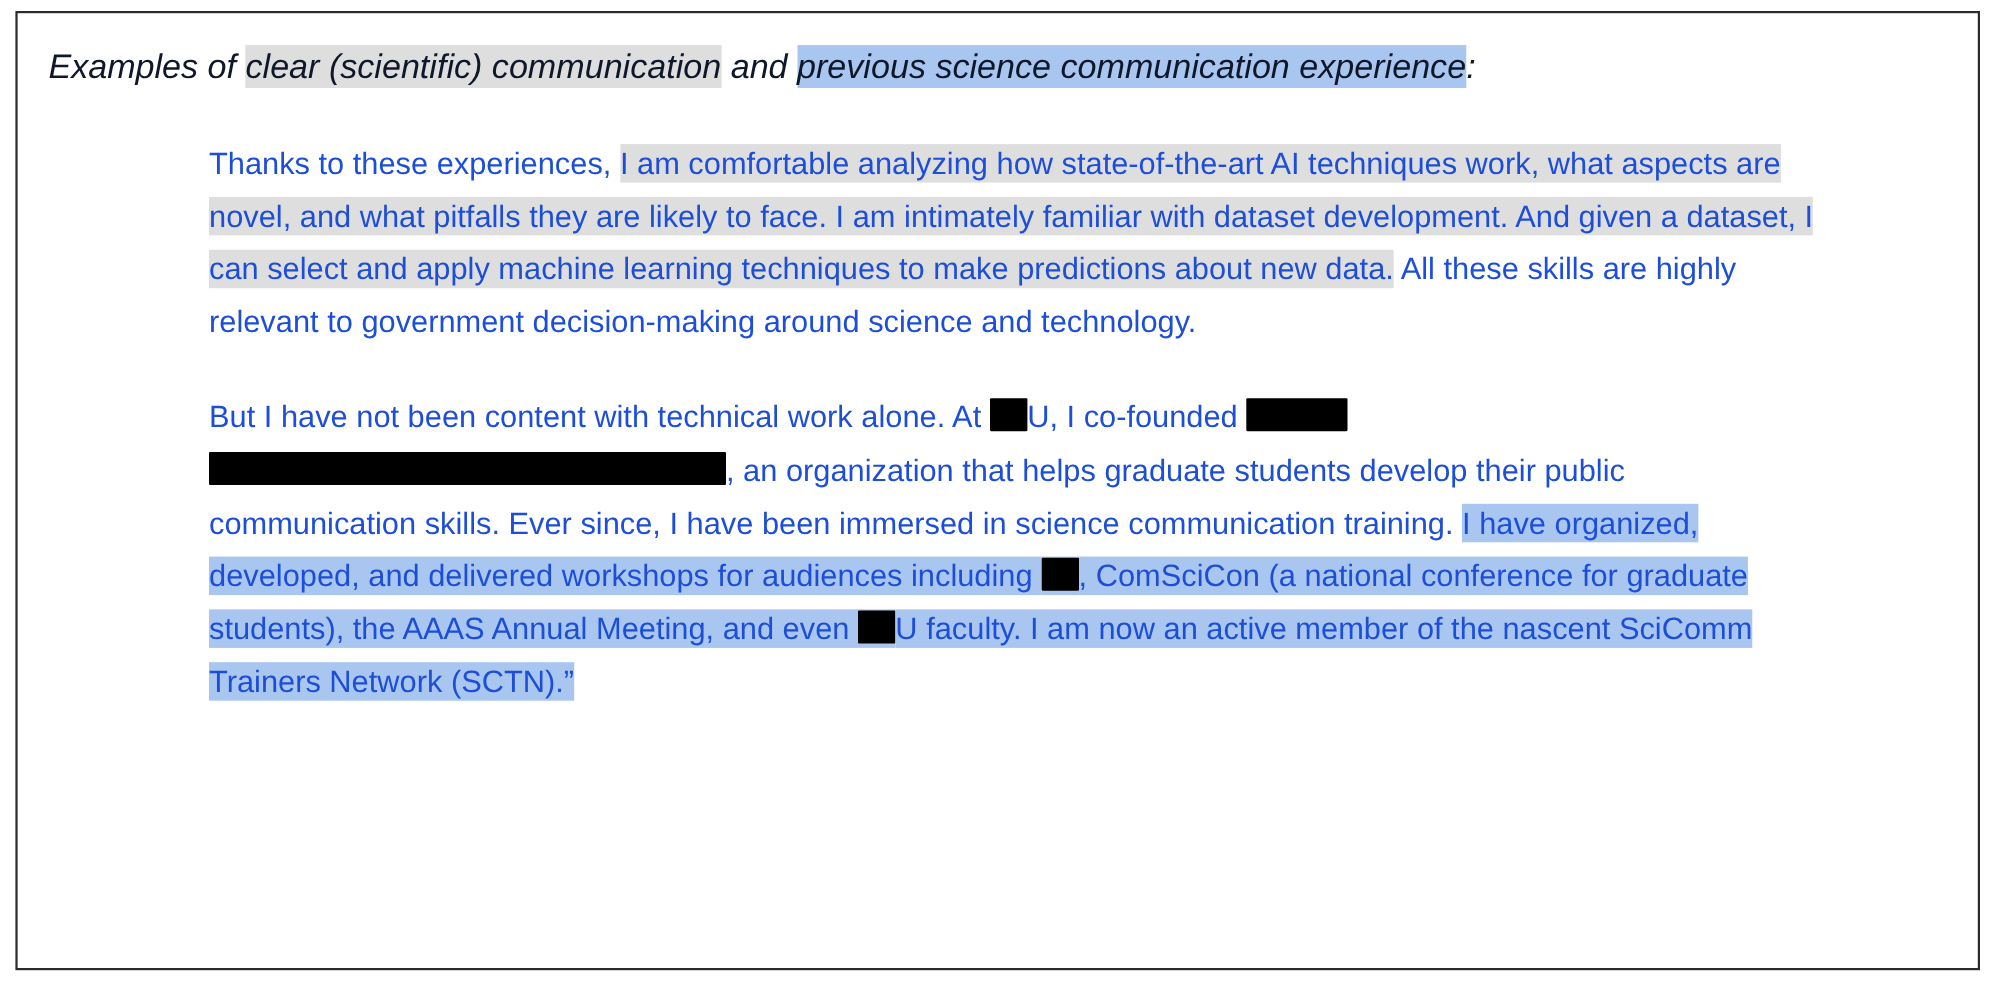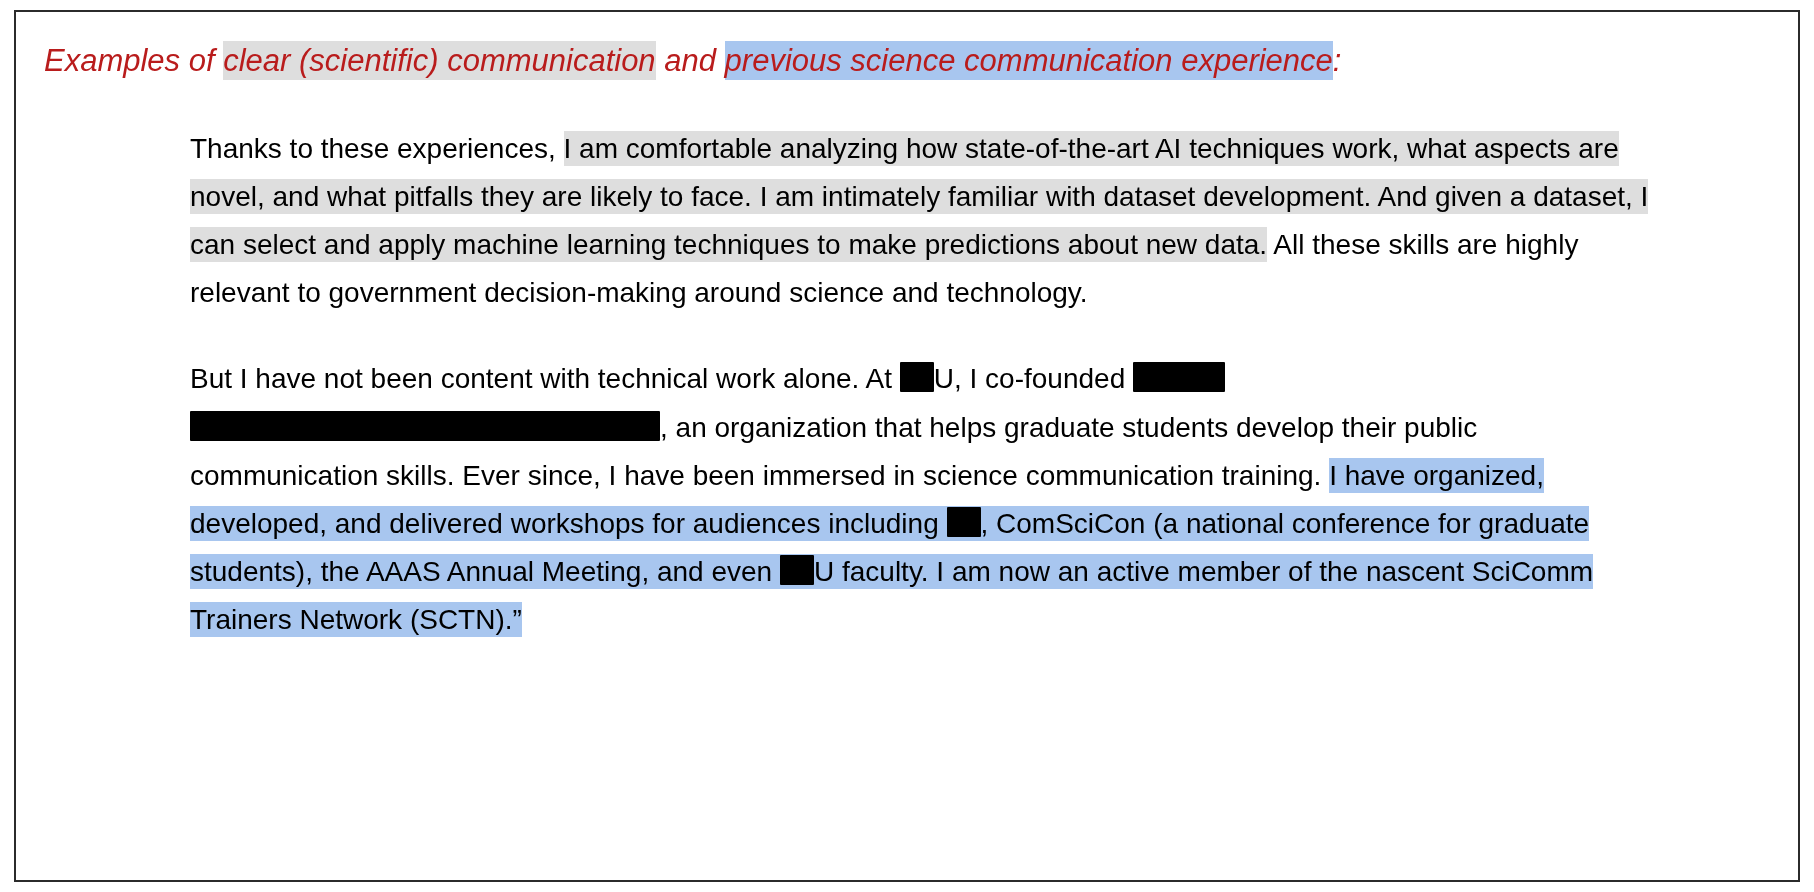--- a/index.html
+++ b/index.html
@@ -25,33 +25,33 @@
     height: 100%;
     border: 2px solid #2b2b2b;
     background: #ffffff;
     padding: 26px 26px 26px 24px;
   }
   .heading {
     font-family: "Liberation Sans", sans-serif;
     font-style: italic;
     font-size: 31px;
     line-height: 1.25;
-    color: #b91c1c;
+    color: #0f172a;
     margin: 4px 0 0 4px;
     white-space: nowrap;
   }
   .body-block {
     margin: 44px 0 0 150px;
     max-width: 1480px;
   }
   .para {
     font-family: "Liberation Sans", sans-serif;
     font-size: 28px;
     line-height: 1.72;
-    color: #000000;
+    color: #1d4ed8;
     margin: 0;
   }
   .para + .para {
     margin-top: 38px;
   }
   .hl-gray {
     background: #dedede;
     padding: 2px 0;
     box-decoration-break: clone;
     -webkit-box-decoration-break: clone;

